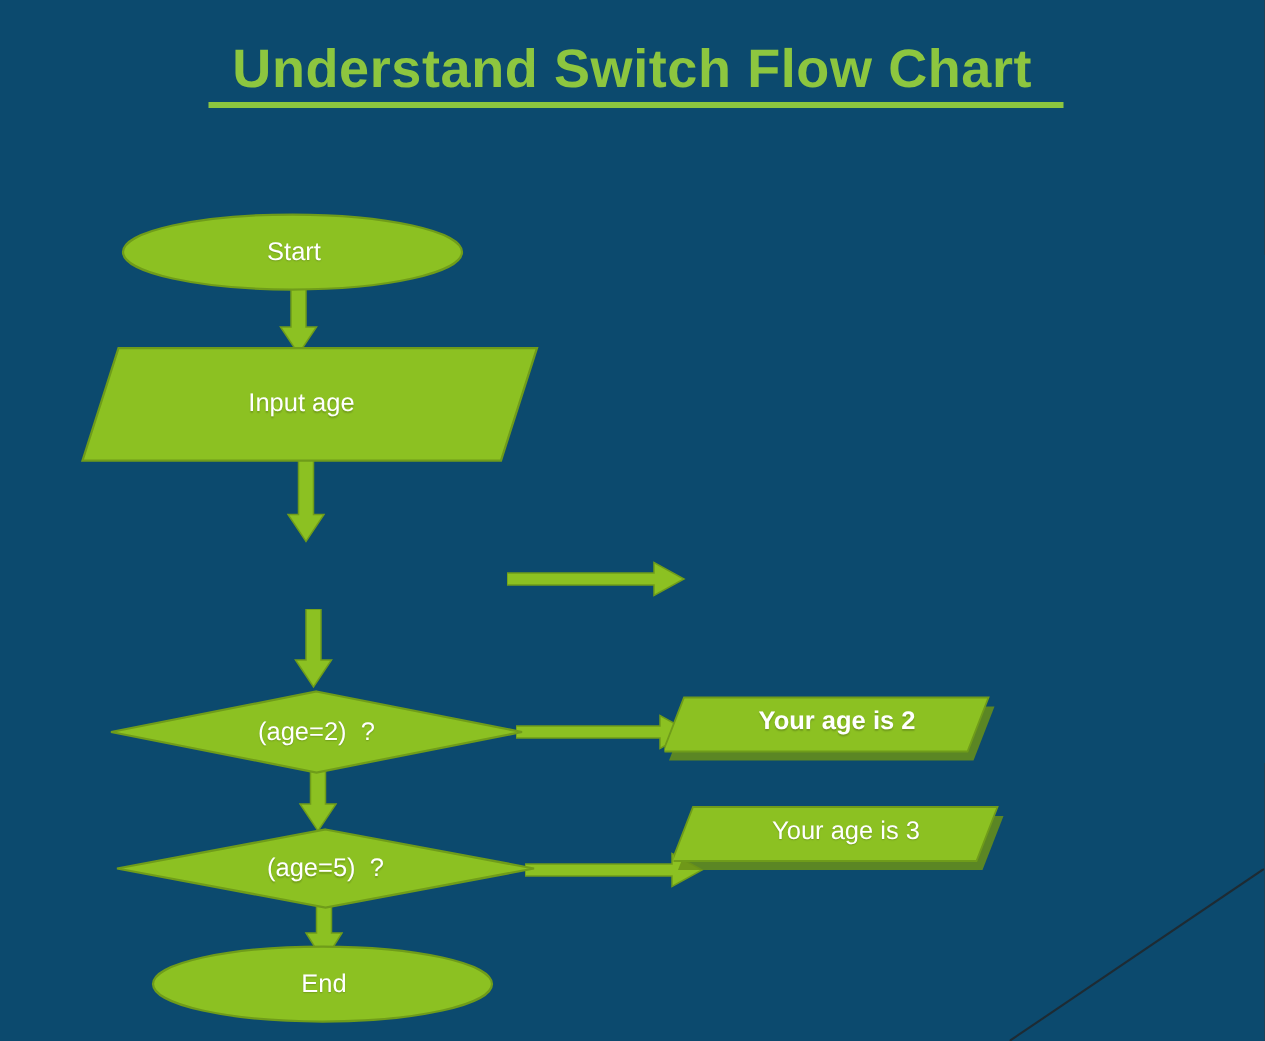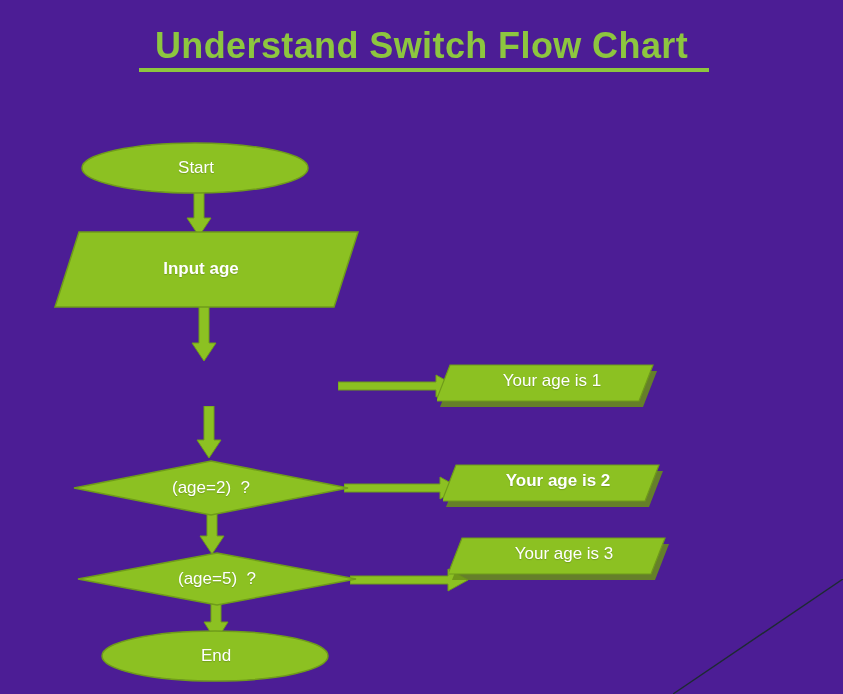--- a/index.html
+++ b/index.html
@@ -8,21 +8,21 @@
     padding: 0;
     background: #2d3c46;
   }
   body {
     font-family: "Liberation Sans", sans-serif;
   }
   #slide {
     position: relative;
     width: 843px;
     height: 694px;
-    background: #4c1d95;
+    background: #0c4a6e;
     overflow: hidden;
   }
 
   
   #title-block {
     position: absolute;
     left: 0;
     top: 22px;
     width: 843px;
     text-align: center;
@@ -153,31 +153,24 @@
     <svg width="232" height="54" viewBox="0 0 232 54">
       <ellipse cx="115" cy="27" rx="113" ry="25" fill="#8cc122" stroke="#6f9c1a" stroke-width="1.5"></ellipse>
     </svg>
     <span class="node-label">Start</span>
   </div>
 
   <div class="shape" style="left:53px; top:231px; width:308px; height:82px;">
     <svg width="308" height="82" viewBox="0 0 308 82">
       <polygon points="26,1 305,1 281,76 2,76" fill="#8cc122" stroke="#6f9c1a" stroke-width="1.5"></polygon>
     </svg>
-    <span class="node-label" style="left:-6px; top:-3px;font-weight:bold;">Input age</span>
-  </div>
-
-
-  <div class="shape" style="left:437px; top:363px; width:222px; height:48px;">
-    <svg width="222" height="48" viewBox="0 0 222 48">
-      <polygon points="17,8 220,8 206,44 3,44" fill="#6a9118" opacity="0.85"></polygon>
-      <polygon points="13,2 216,2 202,38 -1,38" fill="#8cc122" stroke="#6f9c1a" stroke-width="1.2"></polygon>
-    </svg>
-    <span class="node-label" style="left:4px; top:-6px;">Your age is 1</span>
-  </div>
+    <span class="node-label" style="left:-6px; top:-3px;">Input age</span>
+  </div>
+
+
 
   <div class="shape" style="left:72px; top:459px; width:278px; height:58px;text-decoration:underline;">
     <svg width="278" height="58" viewBox="0 0 278 58">
       <polygon points="139,2 276,29 139,56 2,29" fill="#8cc122" stroke="#6f9c1a" stroke-width="1.5"></polygon>
     </svg>
     <span class="node-label">(age=2)  ?</span>
   </div>
 
   <div class="shape" style="left:443px; top:463px; width:222px; height:48px;">
     <svg width="222" height="48" viewBox="0 0 222 48">

